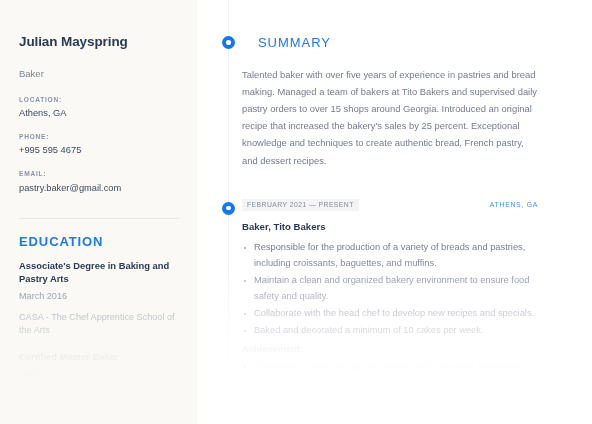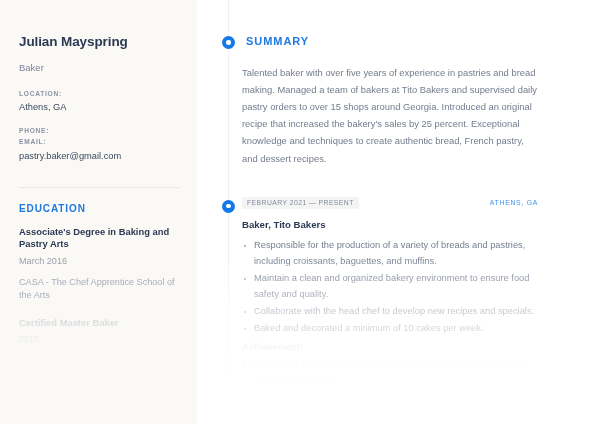--- a/index.html
+++ b/index.html
@@ -40,21 +40,21 @@
     font-size: 13.5px;
     font-weight: bold;
     color: #2b3a54;
     letter-spacing: -0.1px;
     margin: 0 0 6px 0;
     line-height: 1.2;
   }
   .role {
     font-size: 9.5px;
     color: #7b8498;
-    margin: 12px 0 17px 0;
+    margin: 18px 0 17px 0;
     line-height: 1.2;
   }
 
   .field-label {
     font-size: 6.6px;
     font-weight: bold;
     color: #8a93a6;
     letter-spacing: 0.75px;
     text-transform: uppercase;
     margin: 0 0 5px 0;
@@ -93,21 +93,21 @@
   }
 
   .sidebar-divider {
     height: 1px;
     background: #e8e6de;
     margin: 24px 0 16px 0;
     width: 160px;
   }
 
   .section-heading-blue {
-    font-size: 10px;
+    font-size: 13px;
     font-weight: bold;
     color: #1f7ae0;
     letter-spacing: 0.9px;
     text-transform: uppercase;
     margin: 0 0 12px 0;
     line-height: 1;
   }
 
   .edu-title {
     font-size: 9.4px;
@@ -190,26 +190,26 @@
   }
   .tl-marker::after {
     content: "";
     width: 4.4px;
     height: 4.4px;
     border-radius: 50%;
     background: #ffffff;
   }
 
   .tl-heading {
-    font-size: 11px;
-    font-weight: bold;
+    font-size: 13px;
+    font-weight: normal;
     color: #1f7ae0;
     letter-spacing: 0.95px;
     text-transform: uppercase;
-    margin: 4px;
+    margin: 16px;
     padding-top: 3px;
     line-height: 1;
   }
 
   #summary-block { margin-top: 33px; }
   #summary-text {
     font-size: 9.4px;
     color: #737c8d;
     line-height: 1.82;
     margin: 17px 16px 0 0;
@@ -302,20 +302,21 @@
     <h1 class="name">Julian Mayspring</h1>
     <div class="role">Baker</div>
 
     <div>
       <div class="field-label">LOCATION:</div>
       <div class="field-value">Athens, GA</div>
     </div>
 
     <div>
       <div class="field-label">PHONE:</div>
+      <div class="field-value">+995 595 4675</div>
     </div>
 
     <div>
       <div class="field-label">EMAIL:</div>
       <div class="field-value">pastry.baker@gmail.com</div>
     </div>
 
 
     <div class="sidebar-divider"></div>
 

